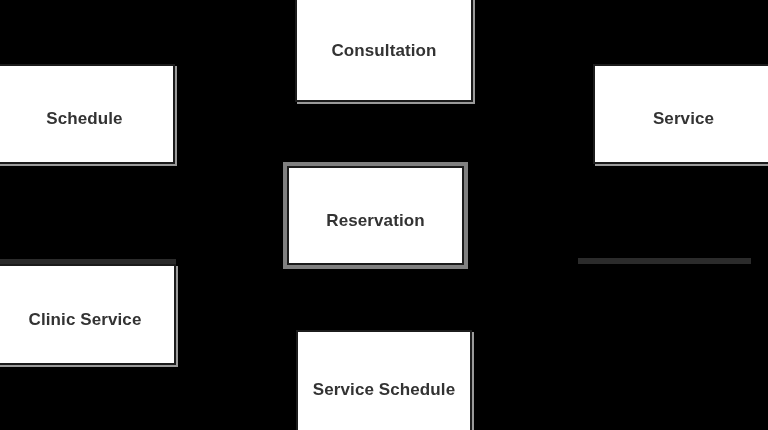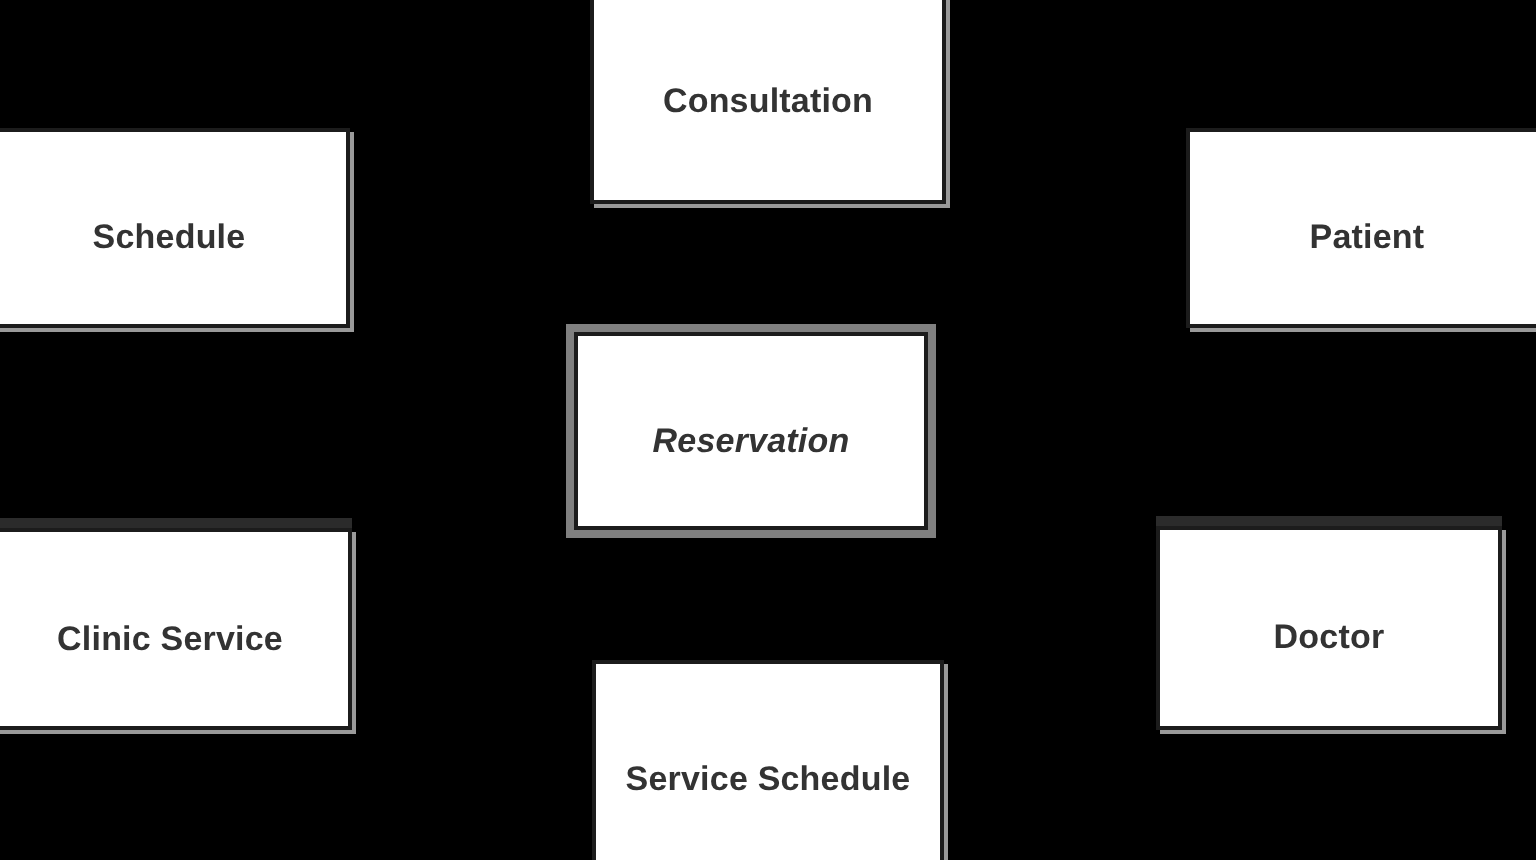--- a/index.html
+++ b/index.html
@@ -62,21 +62,21 @@
   
   .top-band {
     position: absolute;
     background: #2b2b2b;
   }
 
   
   #node-patient          { left: -6px;  top: 64px;  width: 181px; height: 100px; }
   #node-consultation     { left: 295px; top: -10px; width: 178px; height: 112px; }
   #node-clinic           { left: 593px; top: 64px;  width: 181px; height: 100px; }
-  #node-reservation      { left: 287px; top: 166px; width: 177px; height: 99px; font-style: italic;  }
+  #node-reservation      { left: 287px; top: 166px; width: 177px; height: 99px;  }
   #node-clinic-service   { left: -6px;  top: 264px; width: 182px; height: 101px; }
   #node-doctor           { left: 578px; top: 263px; width: 173px; height: 102px; }
   #node-clinic-schedule  { left: 296px; top: 330px; width: 176px; height: 110px; }
 
   #band-clinic-service   { left: 0px;   top: 259px; width: 176px; height: 6px; }
   #band-doctor           { left: 578px; top: 258px; width: 173px; height: 6px; }
 </style>
 </head>
 <body>
 
@@ -84,34 +84,31 @@
 
   <div class="node shadow-lite" id="node-patient">
     <span class="node-label">Schedule</span>
   </div>
 
   <div class="node shadow-lite" id="node-consultation">
     <span class="node-label">Consultation</span>
   </div>
 
   <div class="node shadow-lite" id="node-clinic">
-    <span class="node-label">Patient</span>
+    <span class="node-label">Service</span>
   </div>
 
   <div class="node shadow-ring" id="node-reservation">
     <span class="node-label">Reservation</span>
   </div>
 
   <div class="top-band" id="band-clinic-service"></div>
   <div class="node shadow-lite" id="node-clinic-service">
     <span class="node-label">Clinic Service</span>
   </div>
 
   <div class="top-band" id="band-doctor"></div>
-  <div class="node shadow-lite" id="node-doctor">
-    <span class="node-label">Doctor</span>
-  </div>
 
   <div class="node shadow-lite" id="node-clinic-schedule">
     <span class="node-label">Service Schedule</span>
   </div>
 
 </div>
 
 </body></html>

